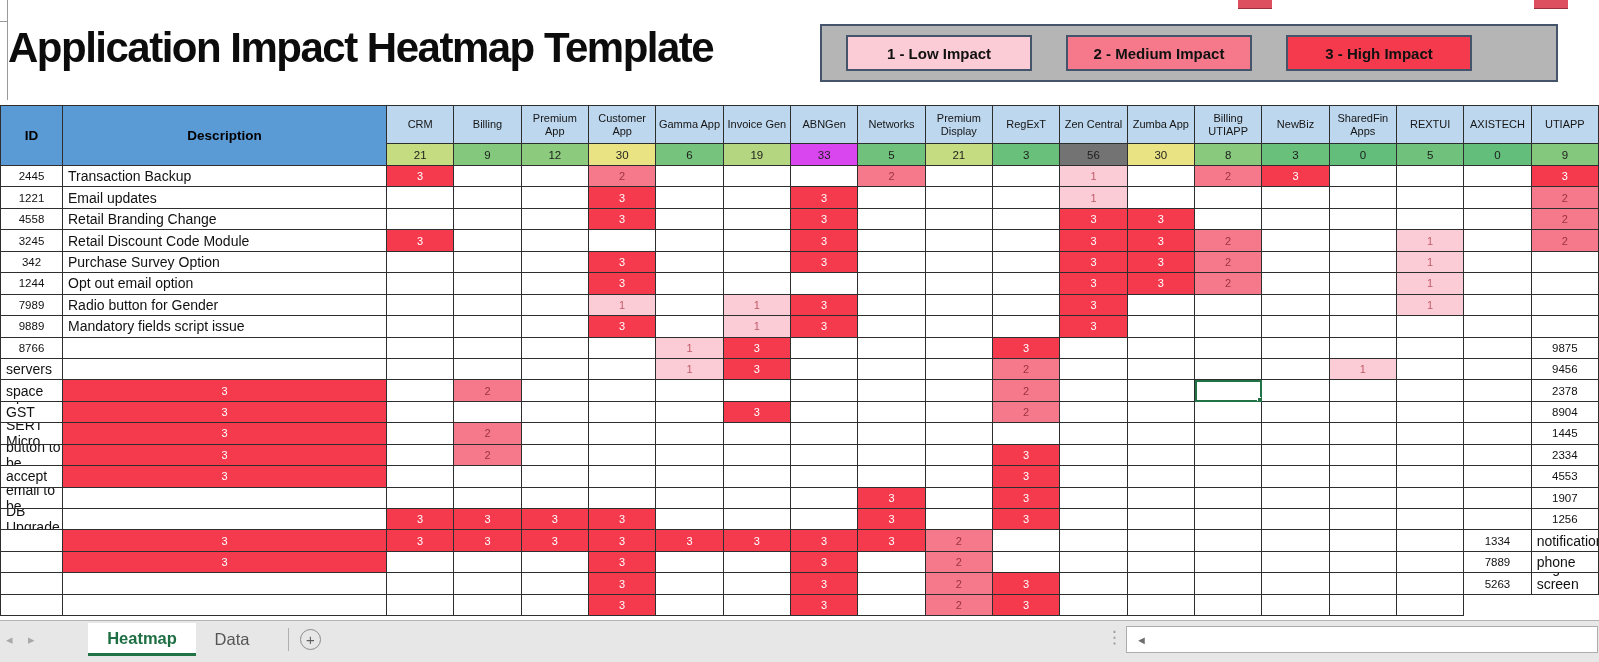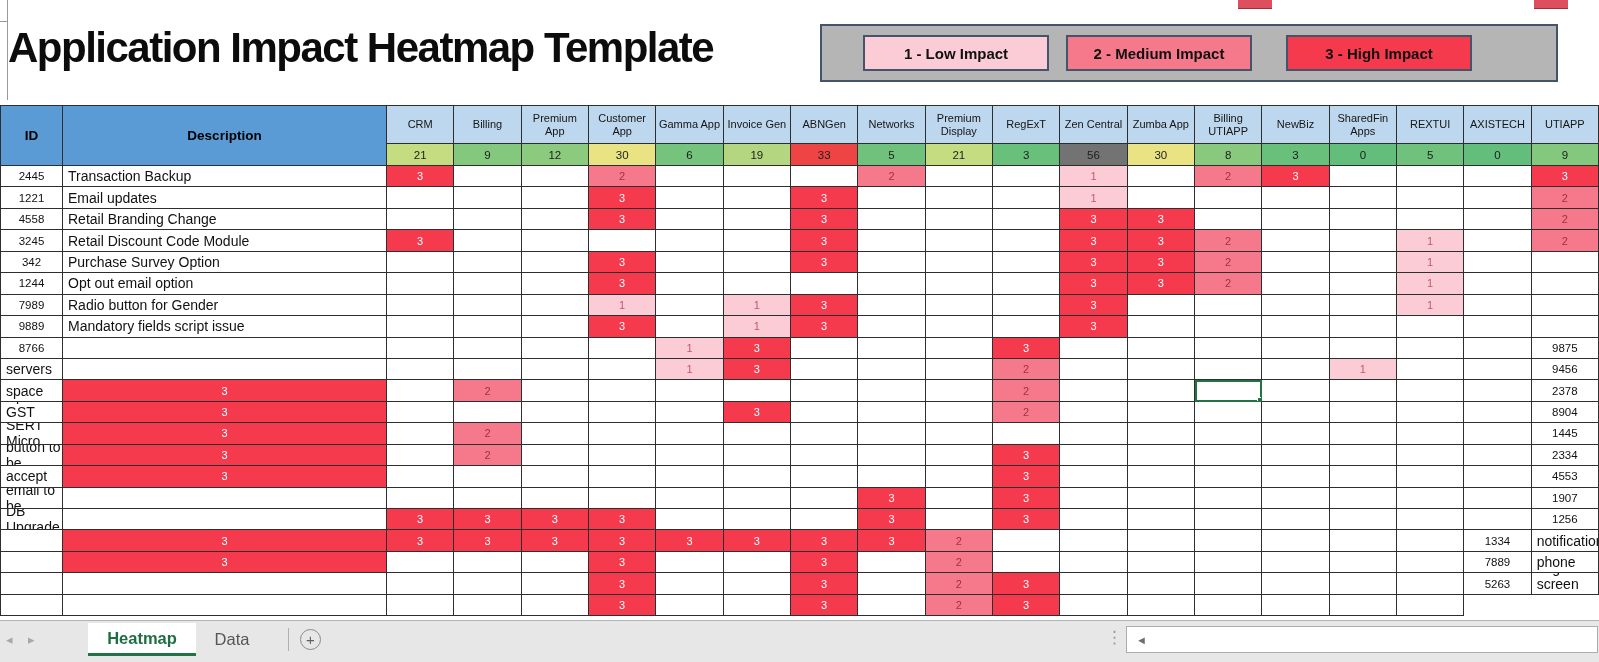--- a/index.html
+++ b/index.html
@@ -15,21 +15,21 @@
   
   #legend{
     position:absolute;left:820px;top:24px;width:738px;height:58px;
     background:#b5b5b5;border:2px solid #44546a;box-sizing:border-box;
   }
   .legend-item{
     position:absolute;top:9px;width:186px;height:36px;border:2px solid #44546a;
     box-sizing:border-box;display:flex;align-items:center;justify-content:center;
     font-size:15px;font-weight:bold;color:#111;
   }
-  #legend-low{left:41px;} #legend-med{left:244px;} #legend-high{left:464px;}
+  #legend-low{left:24px;} #legend-med{left:244px;} #legend-high{left:464px;}
   
   #heatmap-table{
     position:absolute;left:0;top:105px;width:1599px;box-sizing:border-box;
     display:grid;grid-template-columns:62px 324px repeat(18,1fr);
     grid-template-rows:38px 22px repeat(21,21.45px);
     border-top:1px solid #2e2e2e;border-left:1px solid #2e2e2e;background:#fff;
   }
   .cell{
     border-right:1px solid #2e2e2e;border-bottom:1px solid #2e2e2e;
     display:flex;align-items:center;justify-content:center;
@@ -113,21 +113,21 @@
     <div class="cell hdr-app">SharedFin Apps</div>
     <div class="cell hdr-app">REXTUI</div>
     <div class="cell hdr-app">AXISTECH</div>
     <div class="cell hdr-app">UTIAPP</div>
     <div class="cell count" style="background: rgb(198, 220, 128);">21</div>
     <div class="cell count" style="background: rgb(132, 200, 125);">9</div>
     <div class="cell count" style="background: rgb(140, 202, 126);">12</div>
     <div class="cell count" style="background: rgb(233, 227, 131);">30</div>
     <div class="cell count" style="background: rgb(117, 195, 124);">6</div>
     <div class="cell count" style="background: rgb(181, 214, 128);">19</div>
-    <div class="cell count" style="background: #ef4444;">33</div>
+    <div class="cell count" style="background: #d946ef;">33</div>
     <div class="cell count" style="background: rgb(111, 193, 123);">5</div>
     <div class="cell count" style="background: rgb(198, 220, 128);">21</div>
     <div class="cell count" style="background: rgb(104, 192, 123);">3</div>
     <div class="cell count" style="background: #737373;">56</div>
     <div class="cell count" style="background: rgb(233, 227, 131);">30</div>
     <div class="cell count" style="background: rgb(136, 201, 126);">8</div>
     <div class="cell count" style="background: rgb(104, 192, 123);">3</div>
     <div class="cell count" style="background: rgb(99, 190, 123);">0</div>
     <div class="cell count" style="background: rgb(111, 193, 123);">5</div>
     <div class="cell count" style="background: rgb(99, 190, 123);">0</div>

